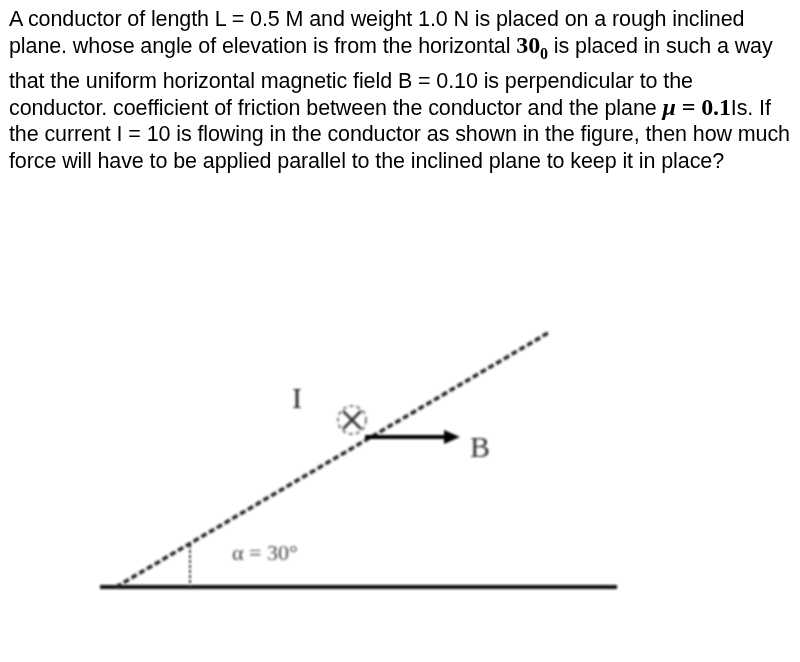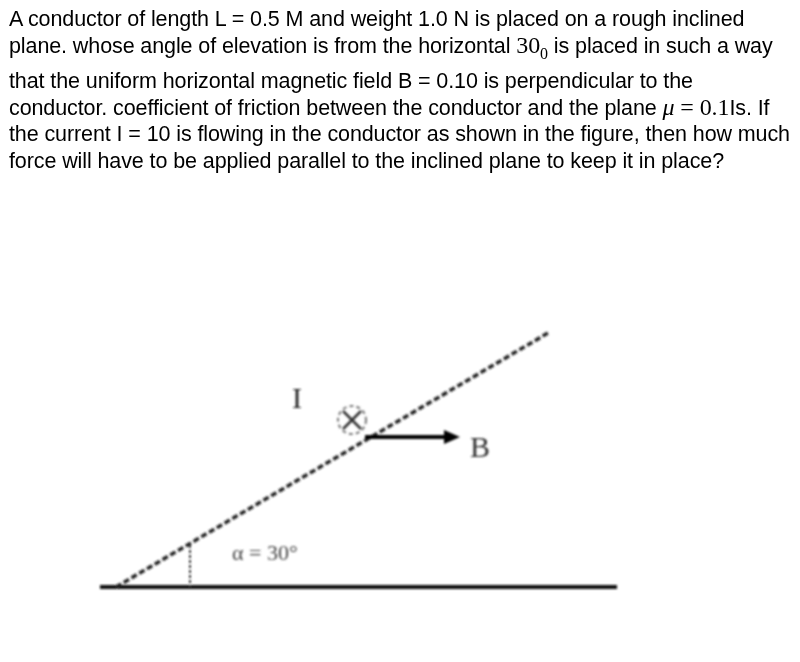--- a/index.html
+++ b/index.html
@@ -2,21 +2,21 @@
 <html><head>
 <meta charset="utf-8">
 <style>
   html, body { margin:0; padding:0; background:#ffffff; }
   body { width:800px; height:662px; position:relative; overflow:hidden; }
   .question {
     position:absolute; left:9px; top:6px; width:786px;
     font-family:"Liberation Sans", sans-serif; font-size:21.5px; line-height:26.4px;
     color:#000; letter-spacing:-0.1px;
   }
-  .math { font-family:"Liberation Serif", "DejaVu Serif", serif; font-size:24px; }
+  .math { font-family:"Liberation Serif", "DejaVu Serif", serif; font-size:24px;font-weight:bold; }
   .math i { font-style:italic; }
   .figure { position:absolute; left:0; top:300px; width:800px; height:362px; }
   svg text { font-family:"Liberation Serif", serif; }
 </style>
 </head>
 <body>
 
 <div class="question">
   <span>A conductor of length L = 0.5 M and weight 1.0 N is placed on a rough inclined plane. whose angle of elevation is from the horizontal </span><span class="math"><span>30</span><sub style="font-size:16px;">0</sub></span><span> is placed in such a way that the uniform horizontal magnetic field B = 0.10 is perpendicular to the conductor. coefficient of friction between the conductor and the plane </span><span class="math"><i>μ</i><span> = </span><span>0.1</span></span><span>Is. If the current I = 10 is flowing in the conductor as shown in the figure, then how much force will have to be applied parallel to the inclined plane to keep it in place?</span>
 </div>

